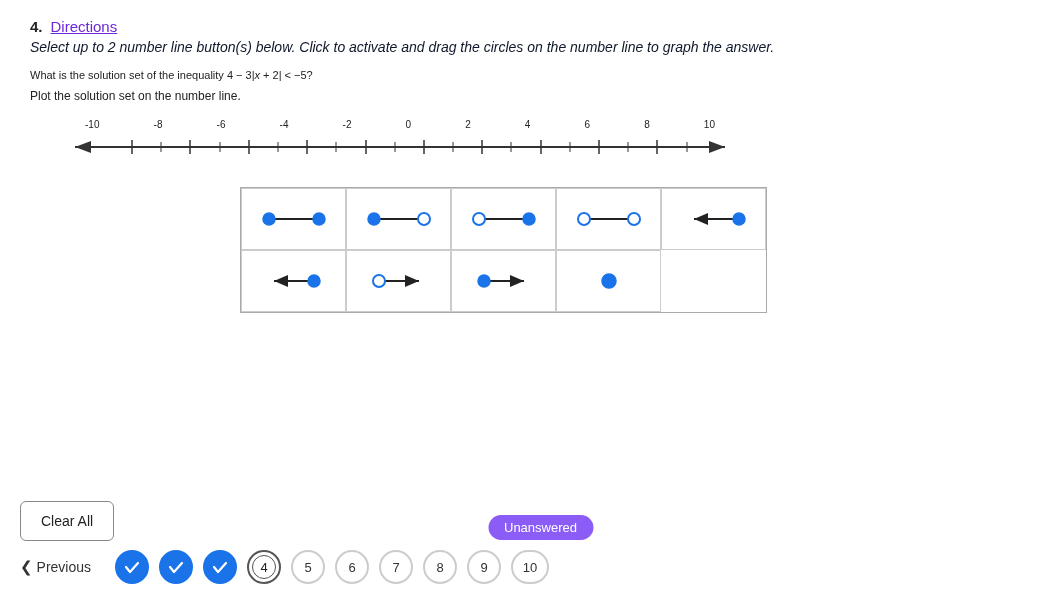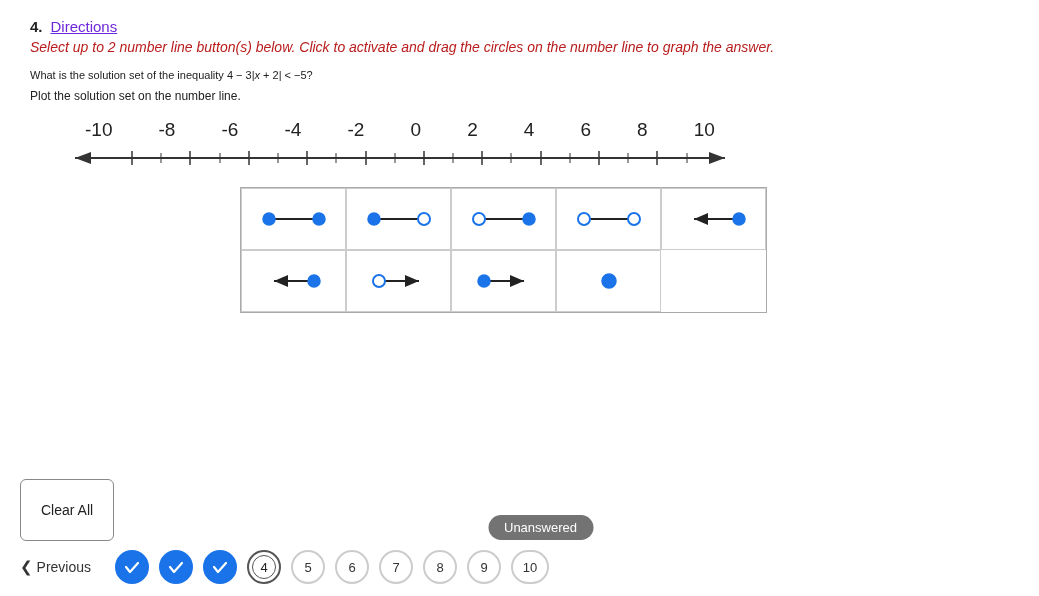--- a/index.html
+++ b/index.html
@@ -52,31 +52,31 @@
   </style>
 </head>
 <body>
 
 <div class="page-container">
 
   <div style="display:flex; gap:8px; margin-bottom:4px;">
     <span style="font-size:15px; font-weight:bold;">4.</span>
     <a style="font-size:15px; color:#6d28d9; text-decoration:underline;">Directions</a>
   </div>
-  <div style="font-size:14px; font-style:italic; color:#b91c1c; margin-bottom:14px;">Select up to 2 number line button(s) below. Click to activate and drag the circles on the number line to graph the answer.</div>
+  <div style="font-size:14px; font-style:italic; color:#0f172a; margin-bottom:14px;">Select up to 2 number line button(s) below. Click to activate and drag the circles on the number line to graph the answer.</div>
 
   <div style="font-size:11px; margin-bottom:8px;">
     What is the solution set of the inequality 4 − 3|<i>x</i> + 2| &lt; −5?
   </div>
   <div style="font-size:12px; margin-bottom:16px;">Plot the solution set on the number line.</div>
 
   <div class="number-line-container">
     <div class="number-line-wrapper">
 
-      <div style="display:flex; justify-content:space-between; width:630px; margin-left:25px; font-size:19px; margin-bottom:2px;">
+      <div style="display:flex; justify-content:space-between; width:630px; margin-left:25px; font-size:10px; margin-bottom:2px;">
         <span>-10</span>
         <span>-8</span>
         <span>-6</span>
         <span>-4</span>
         <span>-2</span>
         <span>0</span>
         <span>2</span>
         <span>4</span>
         <span>6</span>
         <span>8</span>
@@ -208,25 +208,25 @@
           <circle cx="35" cy="14" r="7" fill="#1a73e8" stroke="#1a73e8" stroke-width="1.5"></circle>
         </svg>
       </div>
 
     </div>
   </div>
 
 </div>
 
 <div style="position:absolute; bottom:55px; left:20px; display:flex; align-items:center; gap:20px;">
-  <button style="border:1.5px solid #888; border-radius:6px; background:#fff; padding:22px 20px; font-size:14px; cursor:pointer; color:#222;">Clear All</button>
+  <button style="border:1.5px solid #888; border-radius:6px; background:#fff; padding:11px 20px; font-size:14px; cursor:pointer; color:#222;">Clear All</button>
 </div>
 
 <div style="position:absolute; bottom:60px; left:50%; transform:translateX(-30%);">
-  <span style="background:#737373; color:#fff; border-radius:14px; padding:5px 16px; font-size:13px;">Unanswered</span>
+  <span style="background:#8b5cf6; color:#fff; border-radius:14px; padding:5px 16px; font-size:13px;">Unanswered</span>
 </div>
 
 <div style="position:absolute; bottom:12px; left:0; right:0; display:flex; align-items:center; padding: 0 20px; gap:10px;">
   <div style="display:flex; align-items:center; gap:4px; font-size:14px; cursor:pointer; color:#333; margin-right:14px;">
     <span style="font-size:15px;">❮</span>
     <span>Previous</span>
   </div>
 
   <div style="width:34px; height:34px; border-radius:50%; background:#1a73e8; border:2px solid #1a73e8; display:flex; align-items:center; justify-content:center; cursor:pointer;">
     <svg width="16" height="16" viewBox="0 0 16 16">

